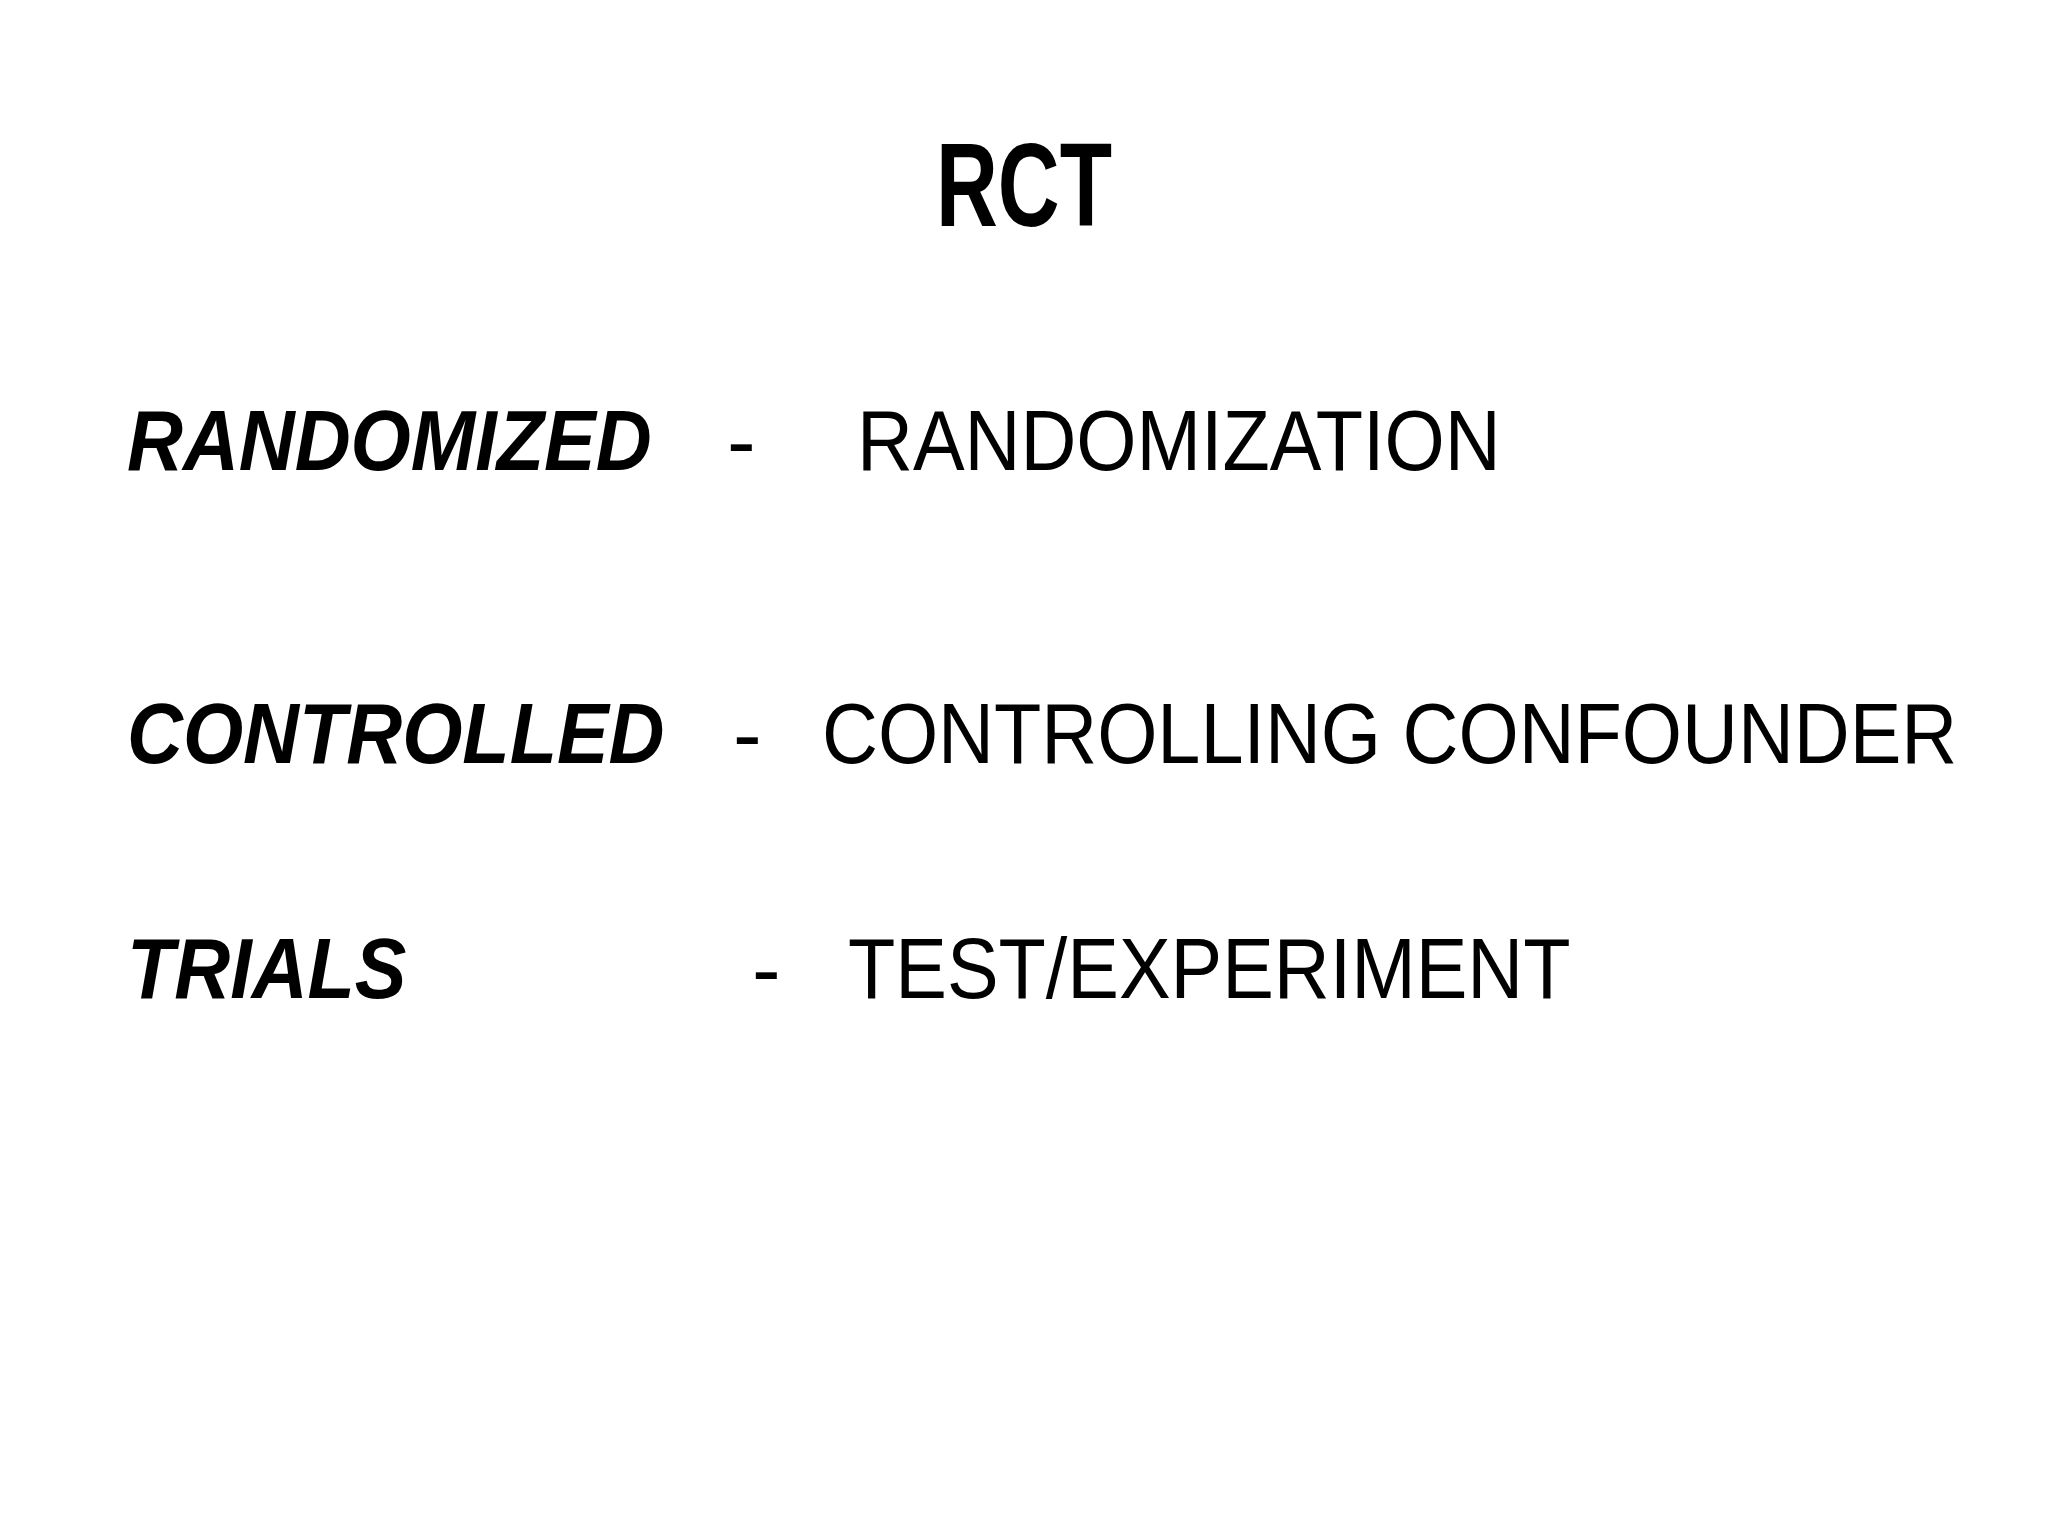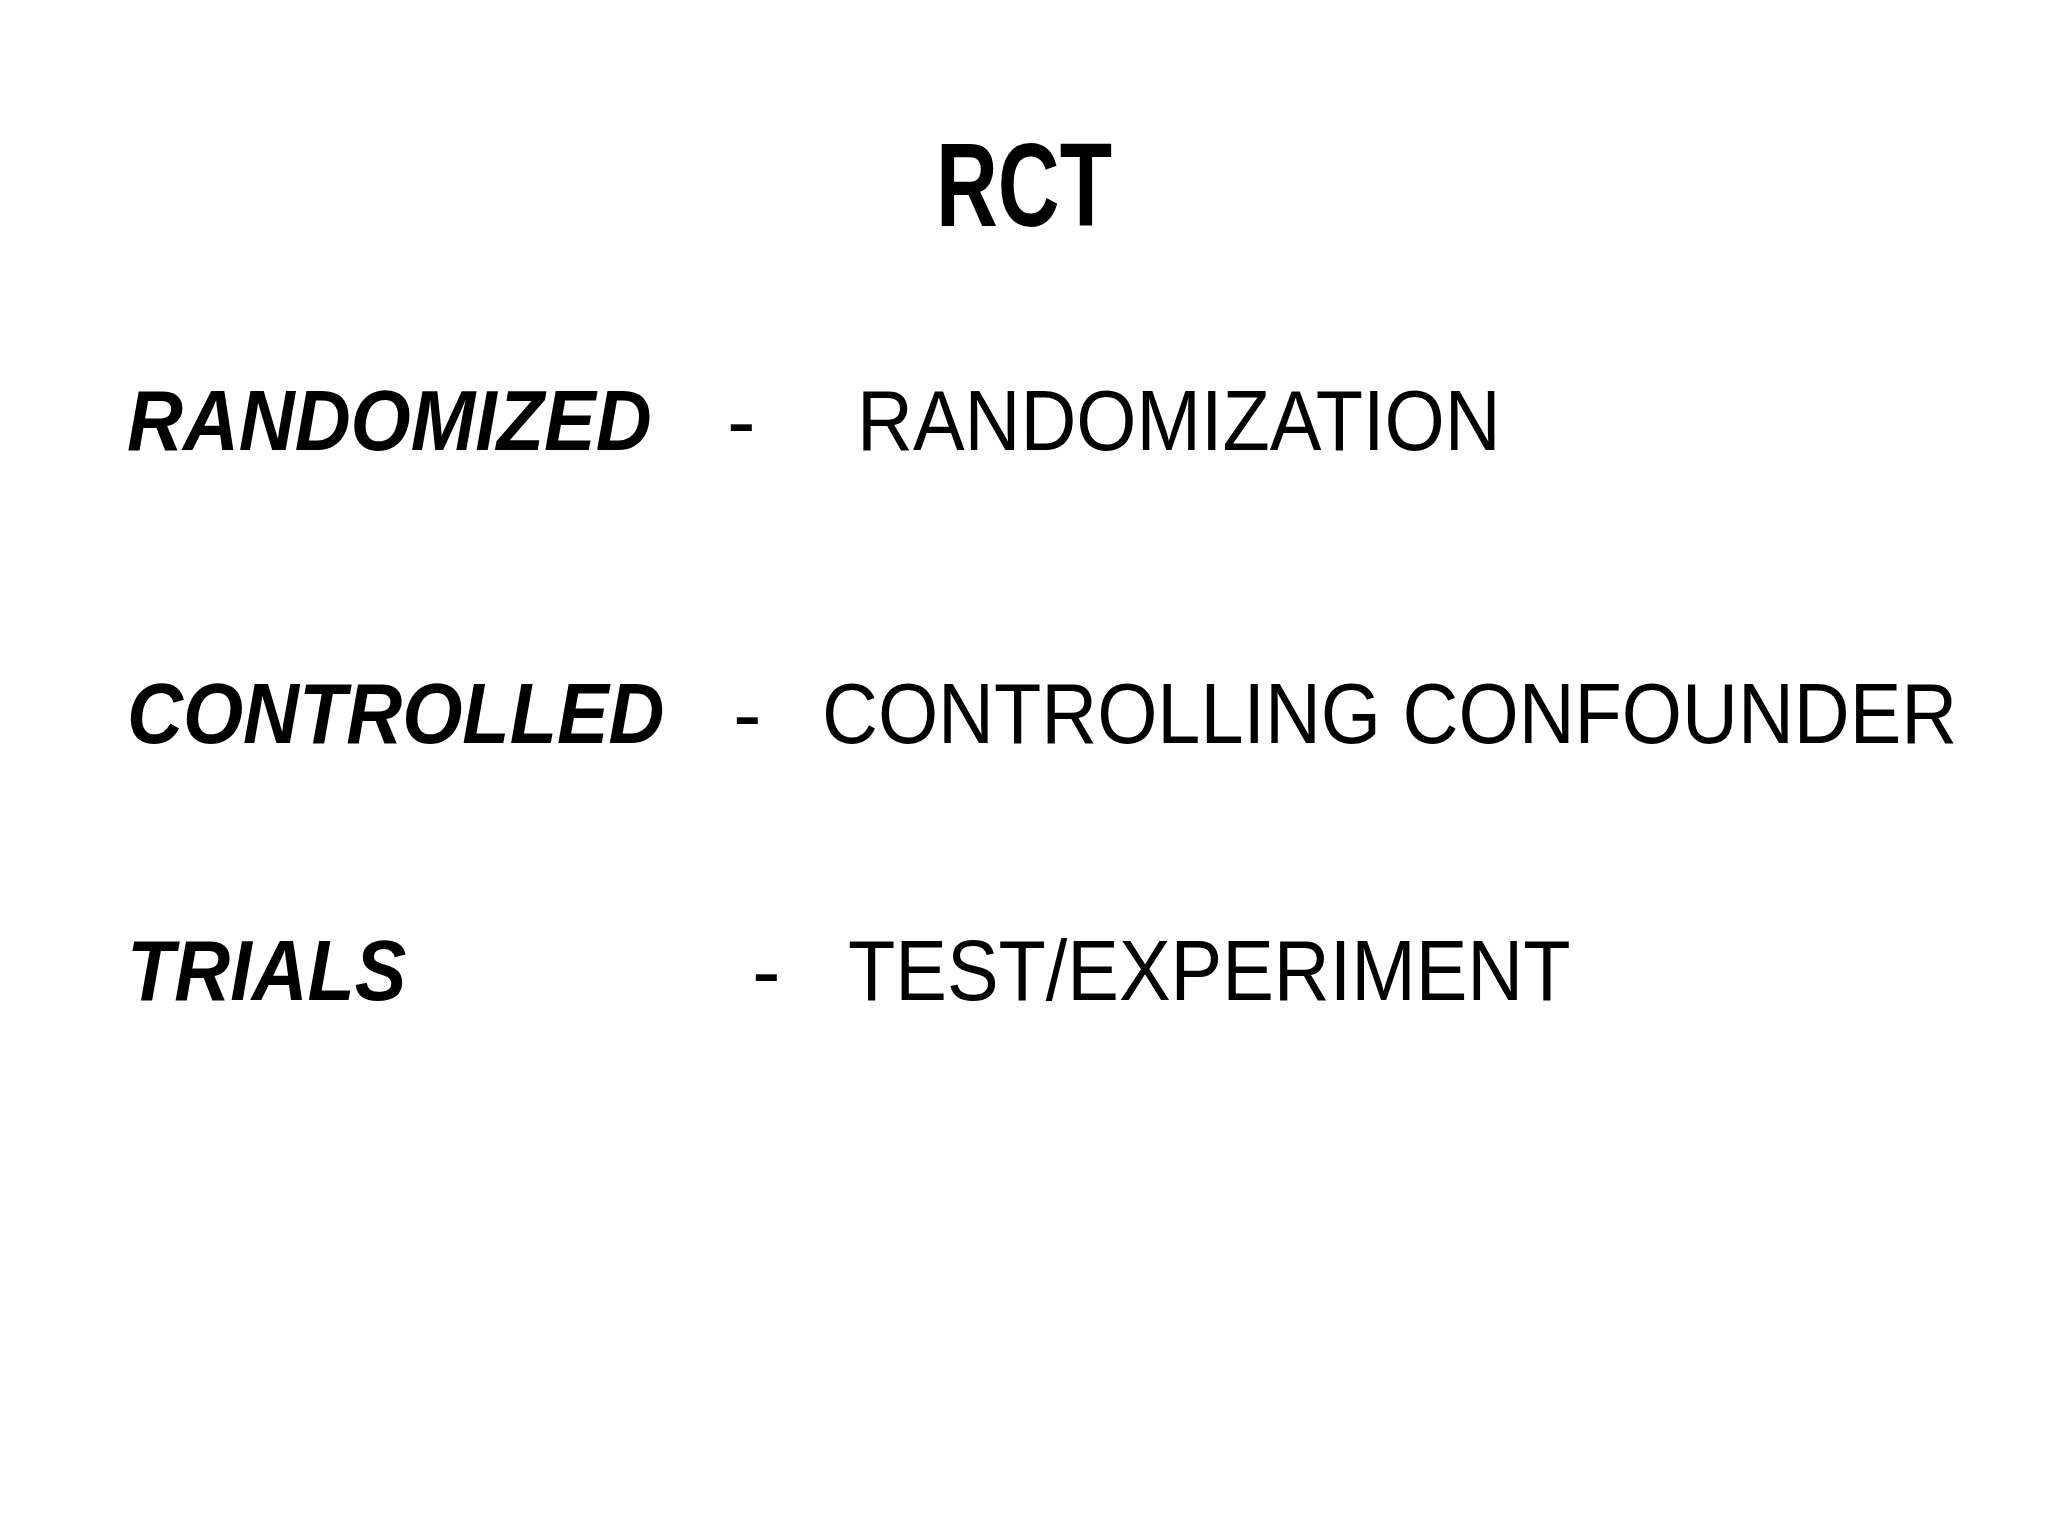--- a/index.html
+++ b/index.html
@@ -29,24 +29,25 @@
     letter-spacing: 0;
     transform: scaleX(0.72);
     transform-origin: center top;
     white-space: nowrap;
   }
   .row {
     position: absolute;
     left: 0;
     width: 2048px;
     height: 120px;
+    margin-top: 20px;
   }
   .row1 { top: 377px; }
   .row2 { top: 670px; }
-  .row3 { top: 927px; }
+  .row3 { top: 905px; }
   .term {
     position: absolute;
     left: 127px;
     top: 0;
     font-size: 86px;
     font-weight: bold;
     font-style: italic;
     line-height: 1;
     transform: scaleX(0.90);
     transform-origin: left top;

